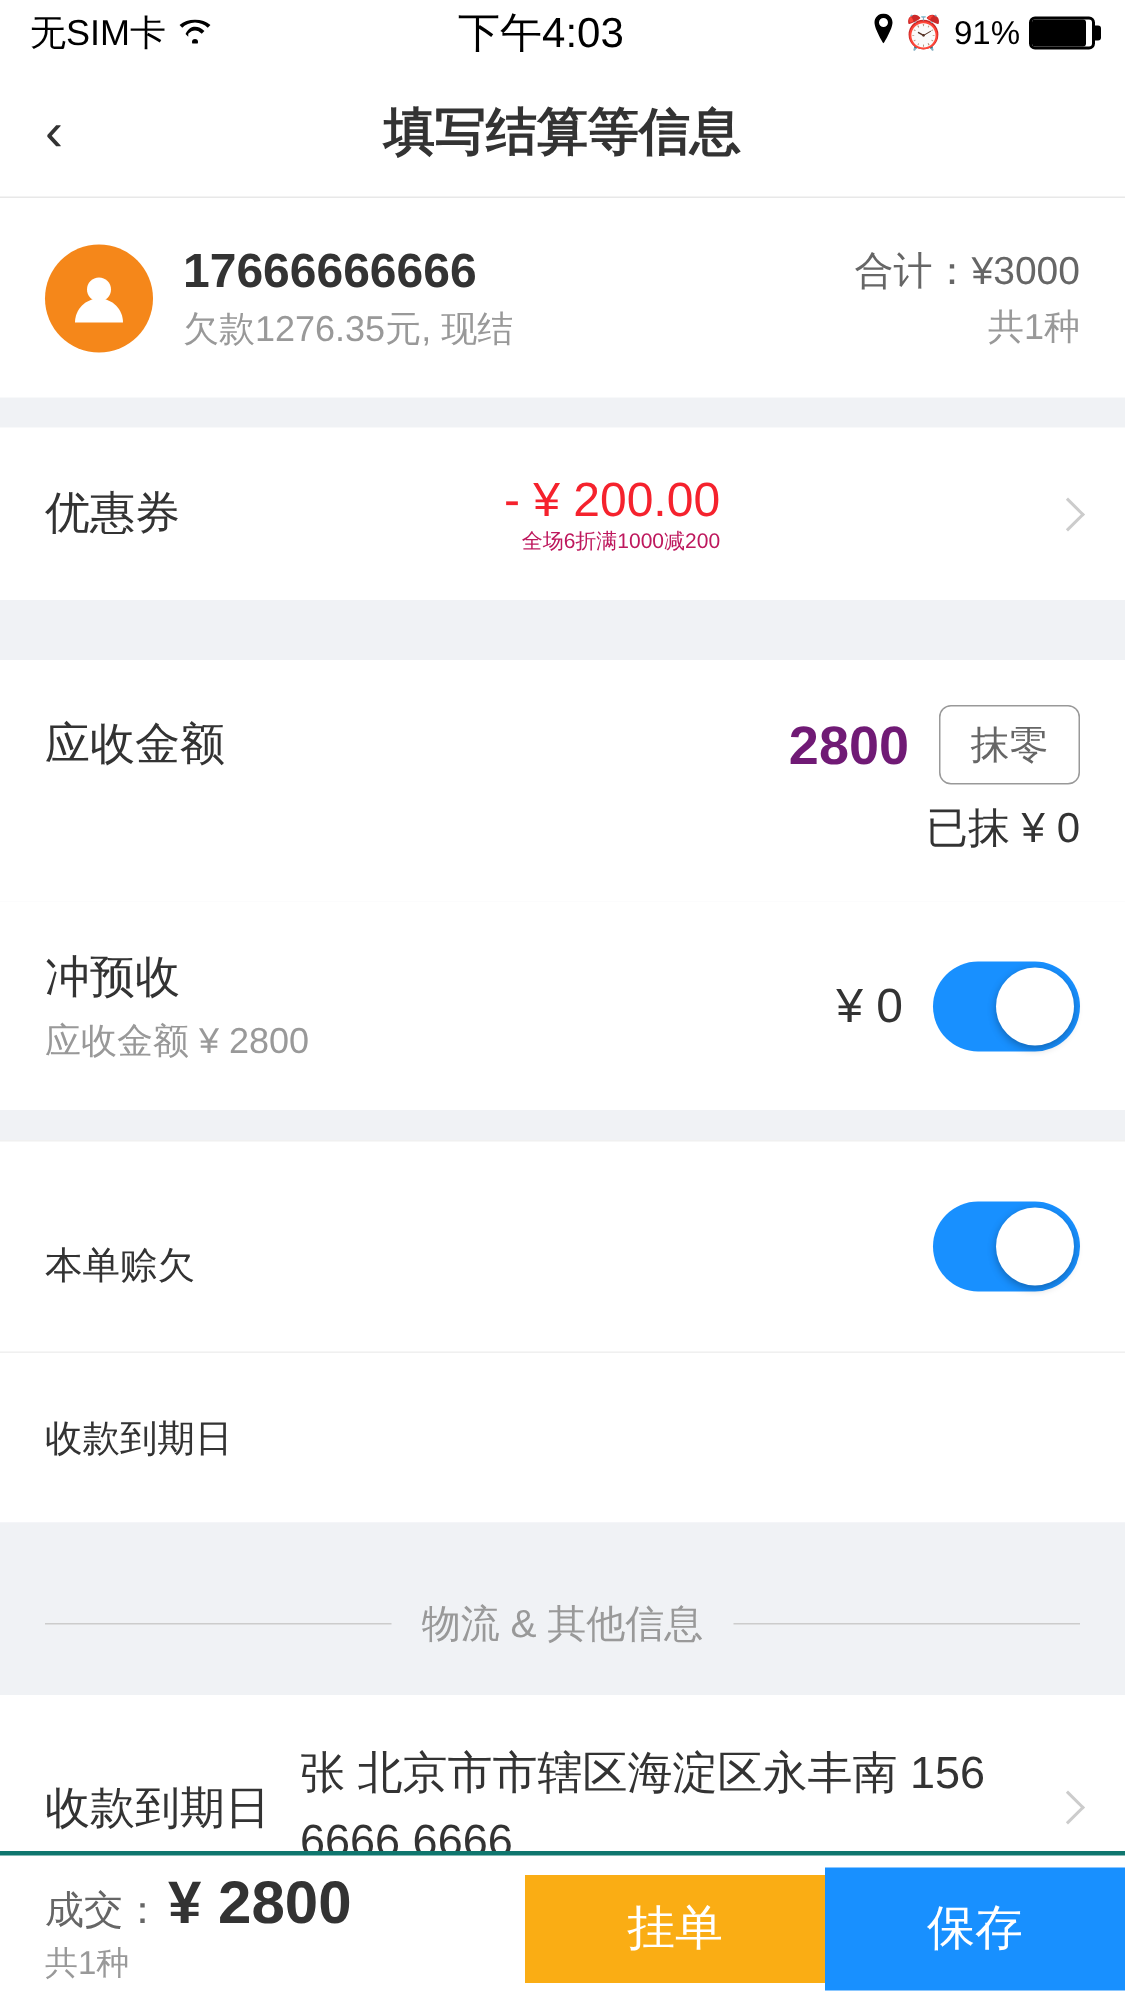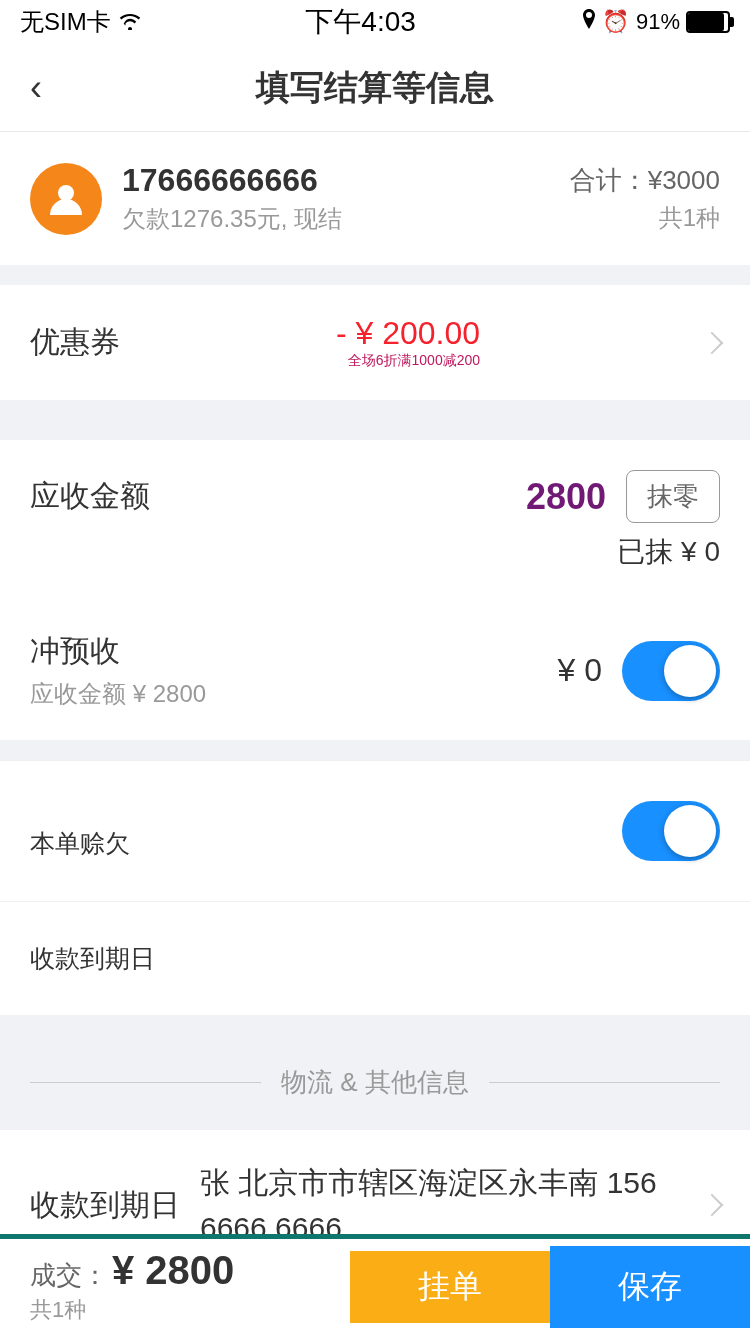--- a/index.html
+++ b/index.html
@@ -241,21 +241,21 @@
     
     .bottom-bar {
       position: fixed;
       bottom: 0;
       left: 0;
       width: 750px;
       height: 100px;
       background: #fff;
       display: flex;
       align-items: center;
-      border-top: 5px solid #0f766e;
+      border-top: 3px solid #0f766e;
     }
     .bottom-summary {
       flex: 1;
       padding: 0 30px;
     }
     .bottom-title { font-size: 26px; color: #666; }
     .bottom-amount { font-size: 40px; font-weight: 600; color: #333; }
     .bottom-count { font-size: 22px; color: #999; margin-top: 2px; }
     .btn-pending {
       width: 200px; height: 72px;

